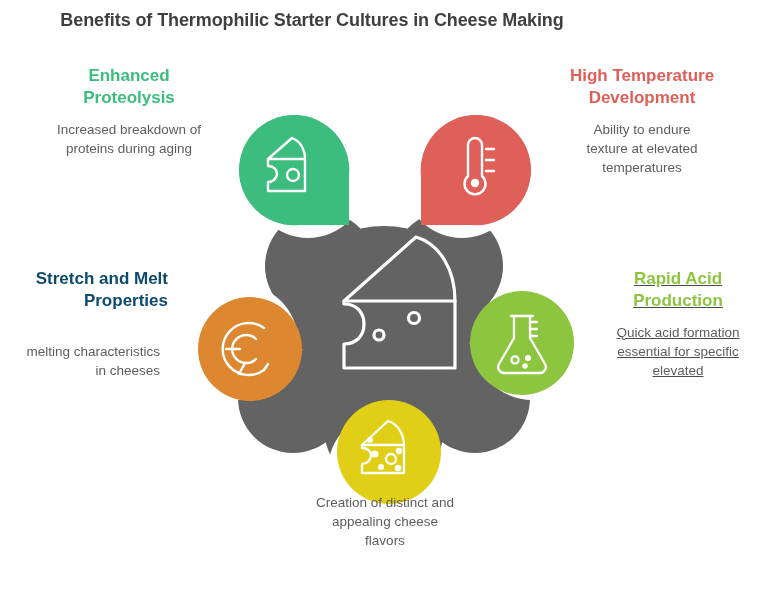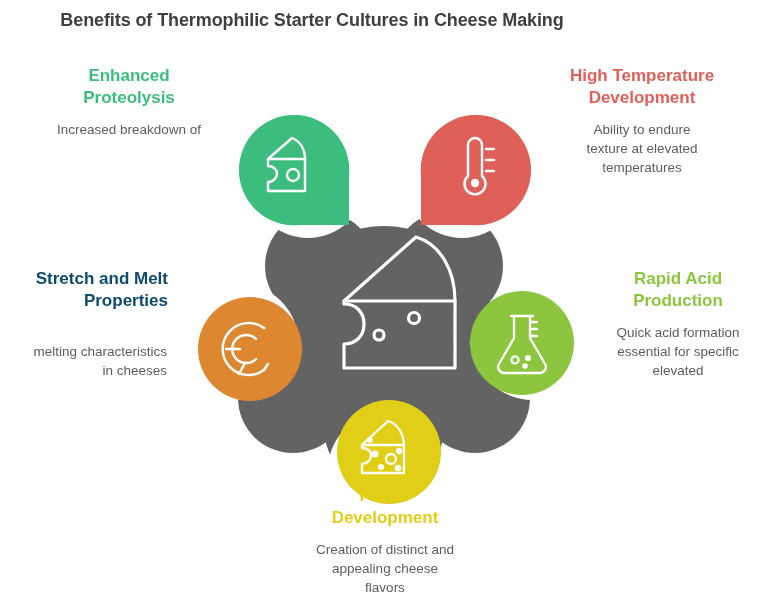--- a/index.html
+++ b/index.html
@@ -44,39 +44,39 @@
   .label-block .heading {
     font-size: 17px;
     font-weight: bold;
     line-height: 1.28;
     margin: 0 0 11px 0;
   }
   .label-block .desc {
     font-size: 13.5px;
     line-height: 1.42;
     color: #5d5d5d;
-    margin: 1px;
+    margin: 8px;
   }
 
   .align-right { text-align: right; }
   .align-left  { text-align: center; }
   .align-center{ text-align: center; }
 
   
   #block-enhanced-proteolysis {
     left: 30px;  top: 57px;  width: 198px;
   }
   #block-high-temperature-resistance {
     left: 542px; top: 57px;  width: 200px;
   }
   #block-stretch-and-melt {
     left: 8px;   top: 260px; width: 160px;
   }
   #block-rapid-acid-production {
-    left: 602px; top: 260px; width: 152px;
+    left: 602px; top: 260px; width: 152px; text-decoration: underline;
   }
   #block-flavor-development {
     left: 278px; top: 477px; width: 214px;
   }
 
   svg { display: block; }
 </style>
 </head>
 <body>
 
@@ -257,20 +257,21 @@
 
   </svg>
 
   <div class="label-block align-center" id="block-enhanced-proteolysis">
     <div class="heading" style="color:#3cbd7d">
       <span>Enhanced</span><br>
       <span>Proteolysis</span>
     </div>
     <div class="desc">
       <span>Increased breakdown of</span><br>
+      <span>proteins during aging</span>
     </div>
   </div>
 
   <div class="label-block align-left" id="block-high-temperature-resistance">
     <div class="heading" style="color:#df6059">
       <span>High Temperature</span><br>
       <span>Development</span>
     </div>
     <div class="desc">
       <span>Ability to endure</span><br>
@@ -297,24 +298,20 @@
       <span>Production</span>
     </div>
     <div class="desc">
       <span>Quick acid formation</span><br>
       <span>essential for specific</span><br>
       <span>elevated</span>
     </div>
   </div>
 
   <div class="label-block align-center" id="block-flavor-development">
-    <div class="heading" style="color:#e0cf16">
-      <span>Flavor</span><br>
-      <span>Development</span>
-    </div>
     <div class="desc">
       <span>Creation of distinct and</span><br>
       <span>appealing cheese</span><br>
       <span>flavors</span>
     </div>
   </div>
 
 </div>
 
 </body></html>

